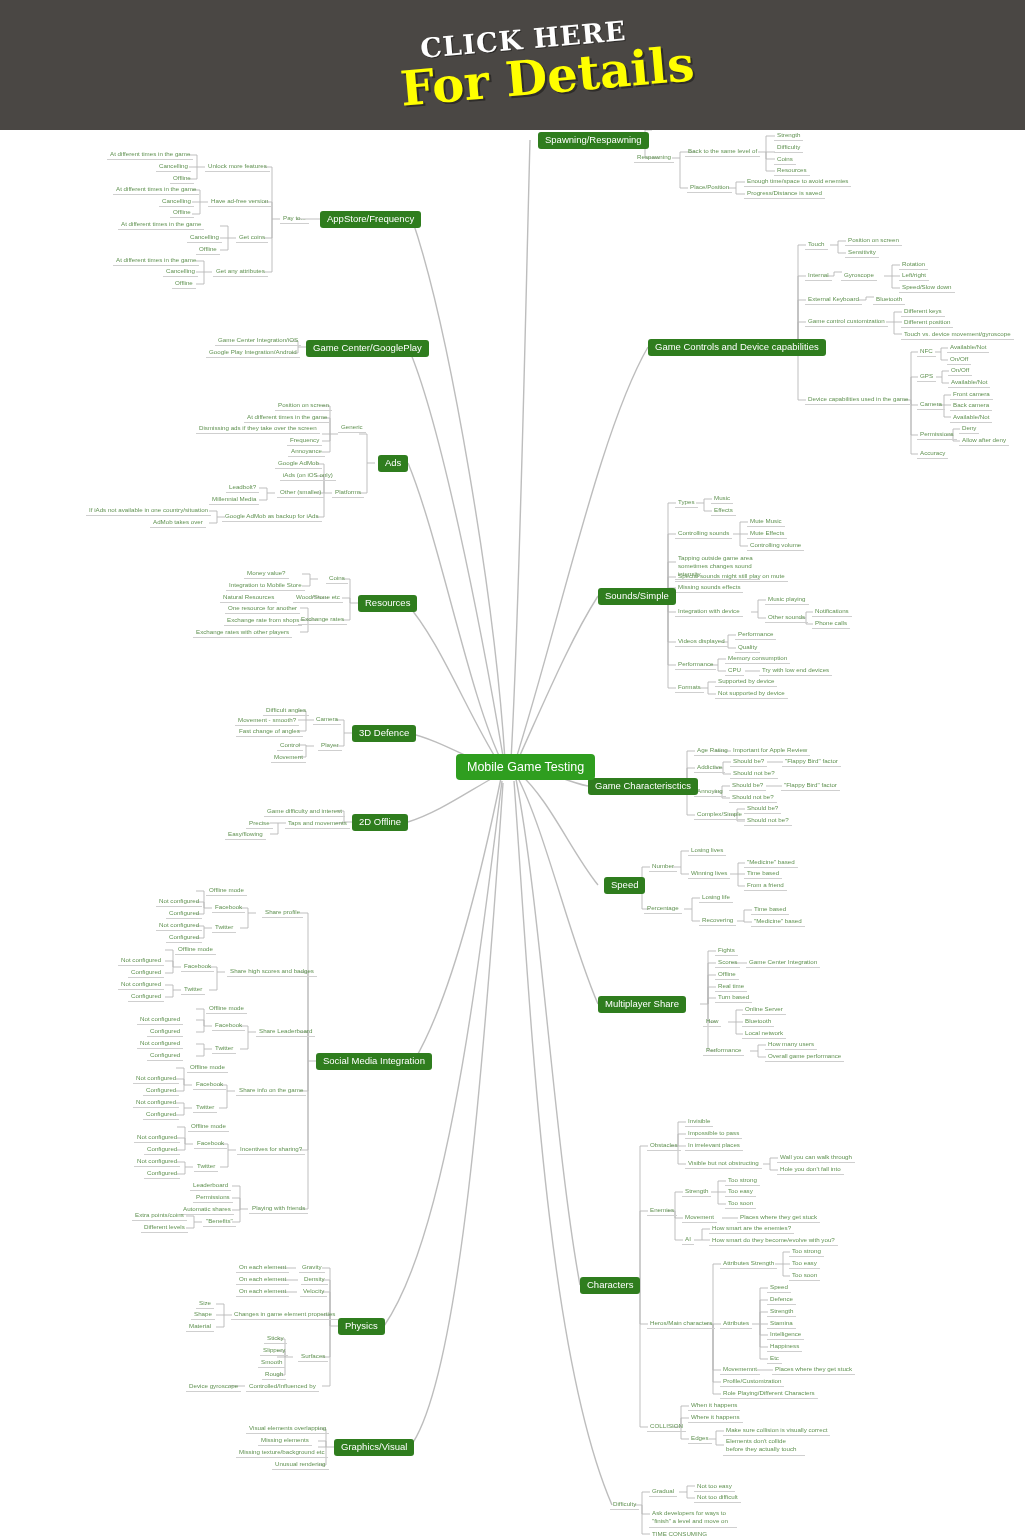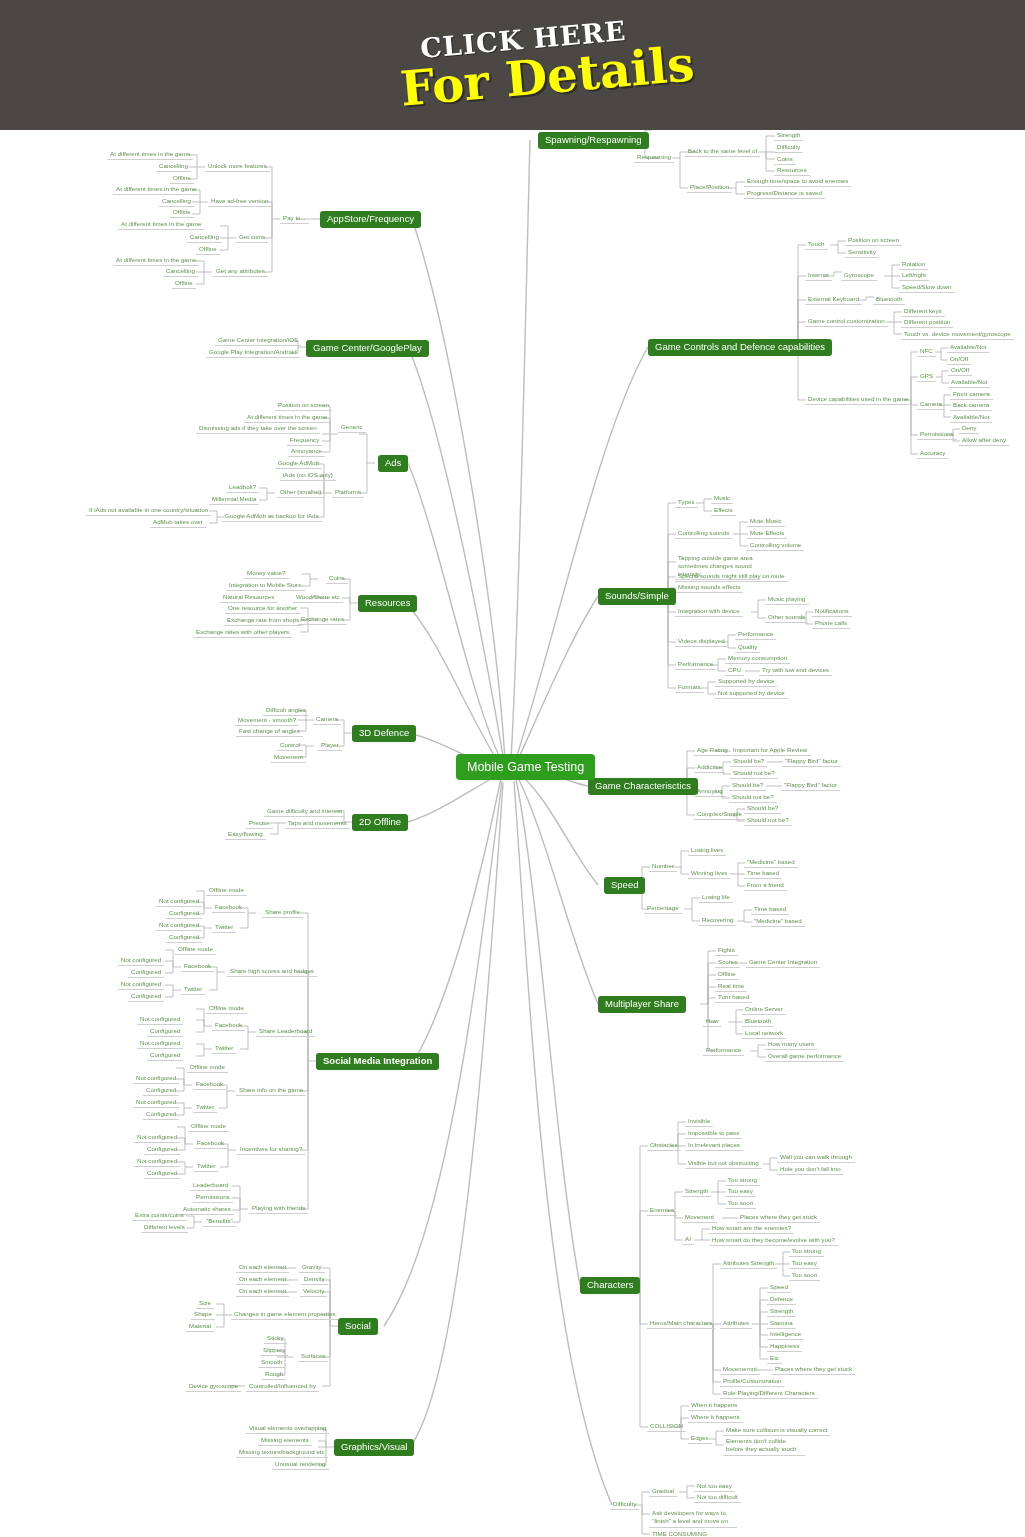--- a/index.html
+++ b/index.html
@@ -398,21 +398,21 @@
 <div class="node leaf" style="left:634px; top:152px;">Respawning</div>
 <div class="node leaf" style="left:685px; top:146px;">Back to the same level of</div>
 <div class="node leaf" style="left:774px; top:130px;">Strength</div>
 <div class="node leaf" style="left:774px; top:142px;">Difficulty</div>
 <div class="node leaf" style="left:774px; top:154px;">Coins</div>
 <div class="node leaf" style="left:774px; top:165px;">Resources</div>
 <div class="node leaf" style="left:687px; top:182px;">Place/Position</div>
 <div class="node leaf" style="left:744px; top:176px;">Enough time/space to avoid enemies</div>
 <div class="node leaf" style="left:744px; top:188px;">Progress/Distance is saved</div>
 
-<div class="node l1" style="left:648px; top:339px;">Game Controls and Defence capabilities</div>
+<div class="node l1" style="left:648px; top:339px;">Game Controls and Device capabilities</div>
 <div class="node leaf" style="left:805px; top:239px;">Touch</div>
 <div class="node leaf" style="left:845px; top:235px;">Position on screen</div>
 <div class="node leaf" style="left:845px; top:247px;">Sensitivity</div>
 <div class="node leaf" style="left:805px; top:270px;">Internal</div>
 <div class="node leaf" style="left:841px; top:270px;">Gyroscope</div>
 <div class="node leaf" style="left:899px; top:259px;">Rotation</div>
 <div class="node leaf" style="left:899px; top:270px;">Left/right</div>
 <div class="node leaf" style="left:899px; top:282px;">Speed/Slow down</div>
 <div class="node leaf" style="left:805px; top:294px;">External Keyboard</div>
 <div class="node leaf" style="left:873px; top:294px;">Bluetooth</div>
@@ -614,21 +614,21 @@
 <div class="node leaf" style="left:318px; top:740px;">Player</div>
 <div class="node leaf" style="left:277px; top:740px;">Control</div>
 <div class="node leaf" style="left:271px; top:752px;">Movement</div>
 
 <div class="node l1" style="left:352px; top:814px;">2D Offline</div>
 <div class="node leaf" style="left:264px; top:806px;">Game difficulty and interest</div>
 <div class="node leaf" style="left:285px; top:818px;">Taps and movements</div>
 <div class="node leaf" style="left:246px; top:818px;">Precise</div>
 <div class="node leaf" style="left:225px; top:829px;">Easy/flowing</div>
 
-<div class="node l1" style="left:316px; top:1053px;font-weight:bold;">Social Media Integration</div>
+<div class="node l1" style="left:316px; top:1053px;">Social Media Integration</div>
 
 <div class="node leaf" style="left:262px; top:907px;">Share profile</div>
 <div class="node leaf" style="left:212px; top:902px;">Facebook</div>
 <div class="node leaf" style="left:206px; top:885px;">Offline mode</div>
 <div class="node leaf" style="left:156px; top:896px;">Not configured</div>
 <div class="node leaf" style="left:166px; top:908px;">Configured</div>
 <div class="node leaf" style="left:212px; top:922px;">Twitter</div>
 <div class="node leaf" style="left:156px; top:920px;">Not configured</div>
 <div class="node leaf" style="left:166px; top:932px;">Configured</div>
 
@@ -669,21 +669,21 @@
 <div class="node leaf" style="left:144px; top:1168px;">Configured</div>
 
 <div class="node leaf" style="left:249px; top:1203px;">Playing with friends</div>
 <div class="node leaf" style="left:190px; top:1180px;">Leaderboard</div>
 <div class="node leaf" style="left:193px; top:1192px;">Permissions</div>
 <div class="node leaf" style="left:180px; top:1204px;">Automatic shares</div>
 <div class="node leaf" style="left:203px; top:1216px;">"Benefits"</div>
 <div class="node leaf" style="left:132px; top:1210px;">Extra points/coins</div>
 <div class="node leaf" style="left:141px; top:1222px;">Different levels</div>
 
-<div class="node l1" style="left:338px; top:1318px;">Social</div>
+<div class="node l1" style="left:338px; top:1318px;">Physics</div>
 <div class="node leaf" style="left:299px; top:1262px;">Gravity</div>
 <div class="node leaf" style="left:236px; top:1262px;">On each element</div>
 <div class="node leaf" style="left:301px; top:1274px;">Density</div>
 <div class="node leaf" style="left:236px; top:1274px;">On each element</div>
 <div class="node leaf" style="left:300px; top:1286px;">Velocity</div>
 <div class="node leaf" style="left:236px; top:1286px;">On each element</div>
 <div class="node leaf" style="left:231px; top:1309px;">Changes in game element properties</div>
 <div class="node leaf" style="left:196px; top:1298px;">Size</div>
 <div class="node leaf" style="left:191px; top:1309px;">Shape</div>
 <div class="node leaf" style="left:186px; top:1321px;">Material</div>

